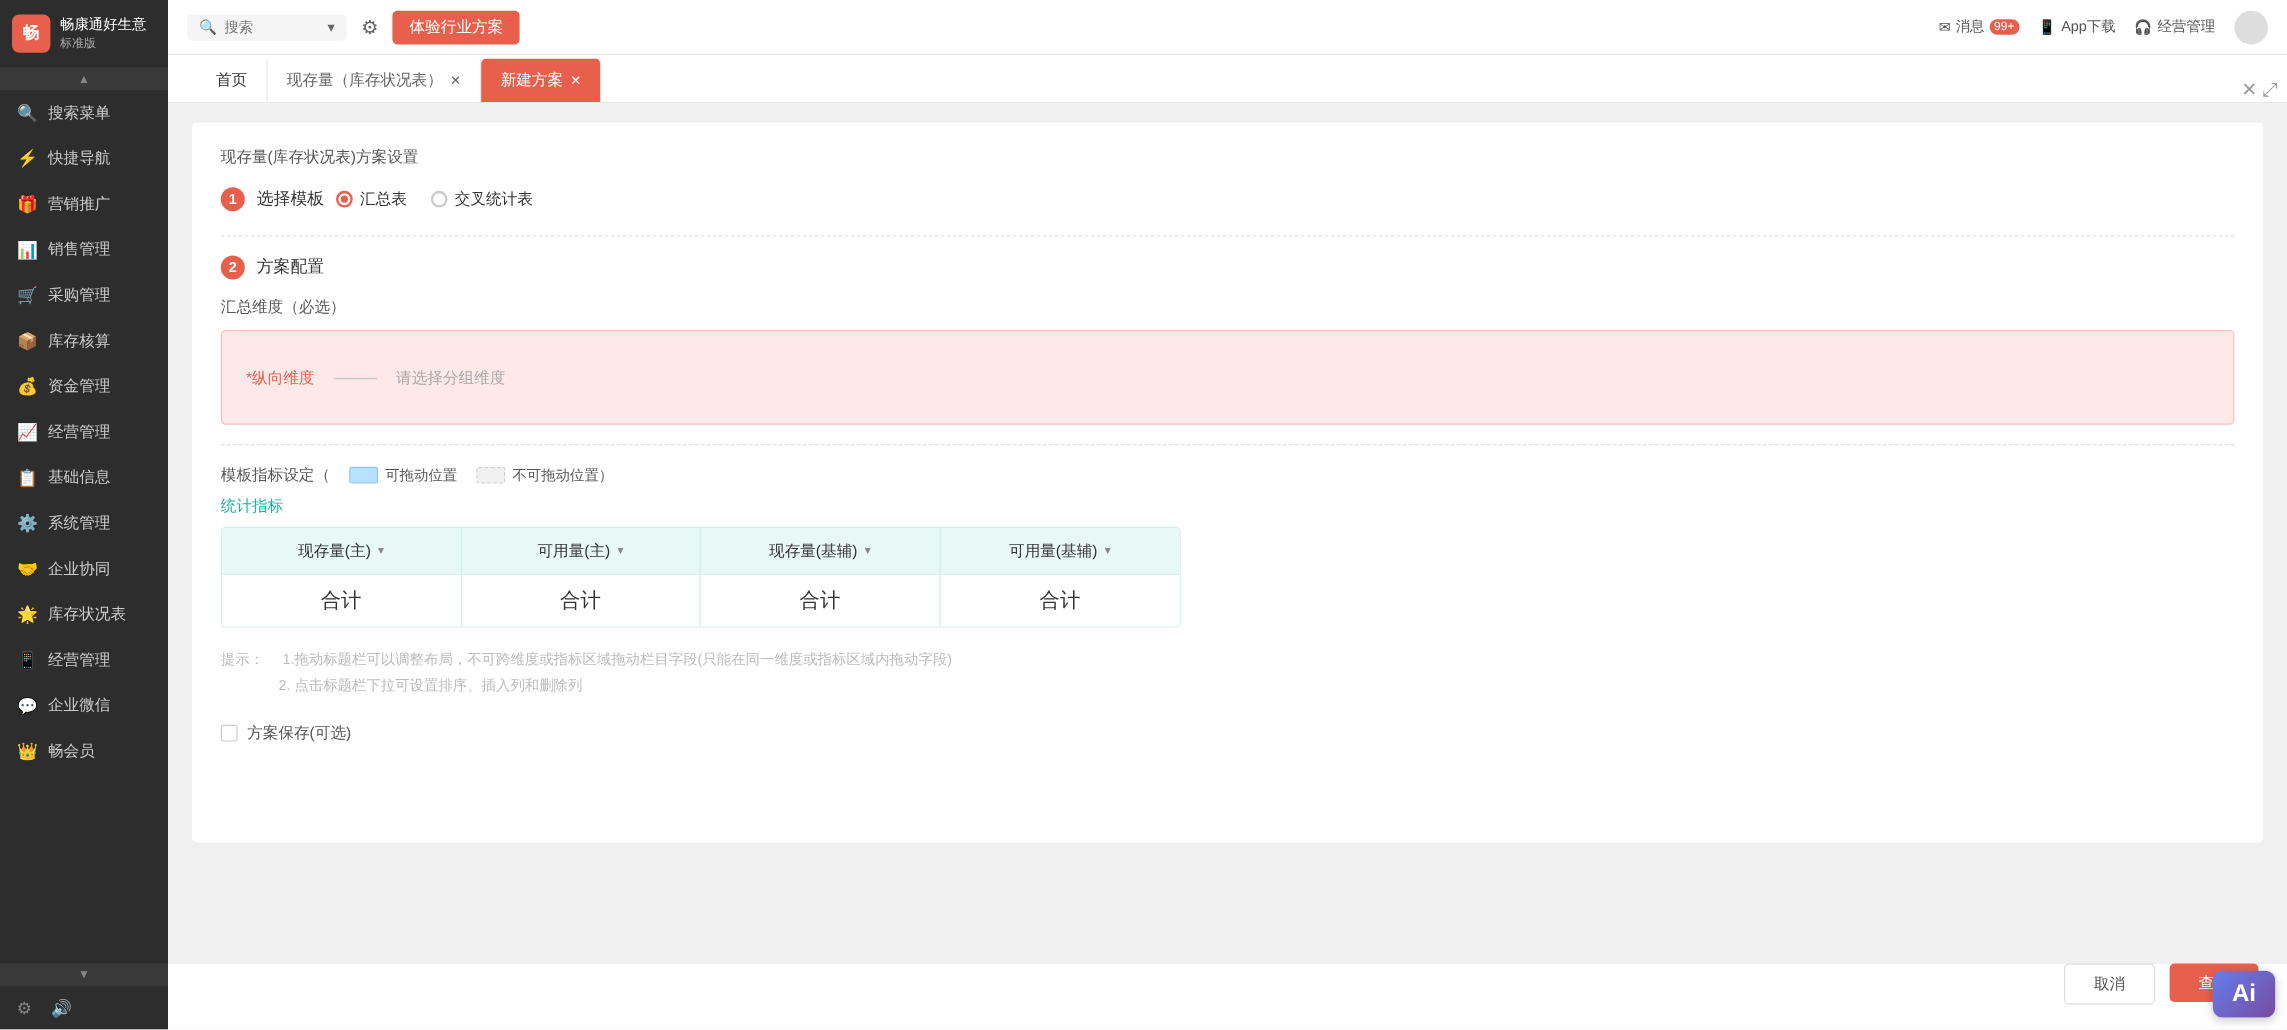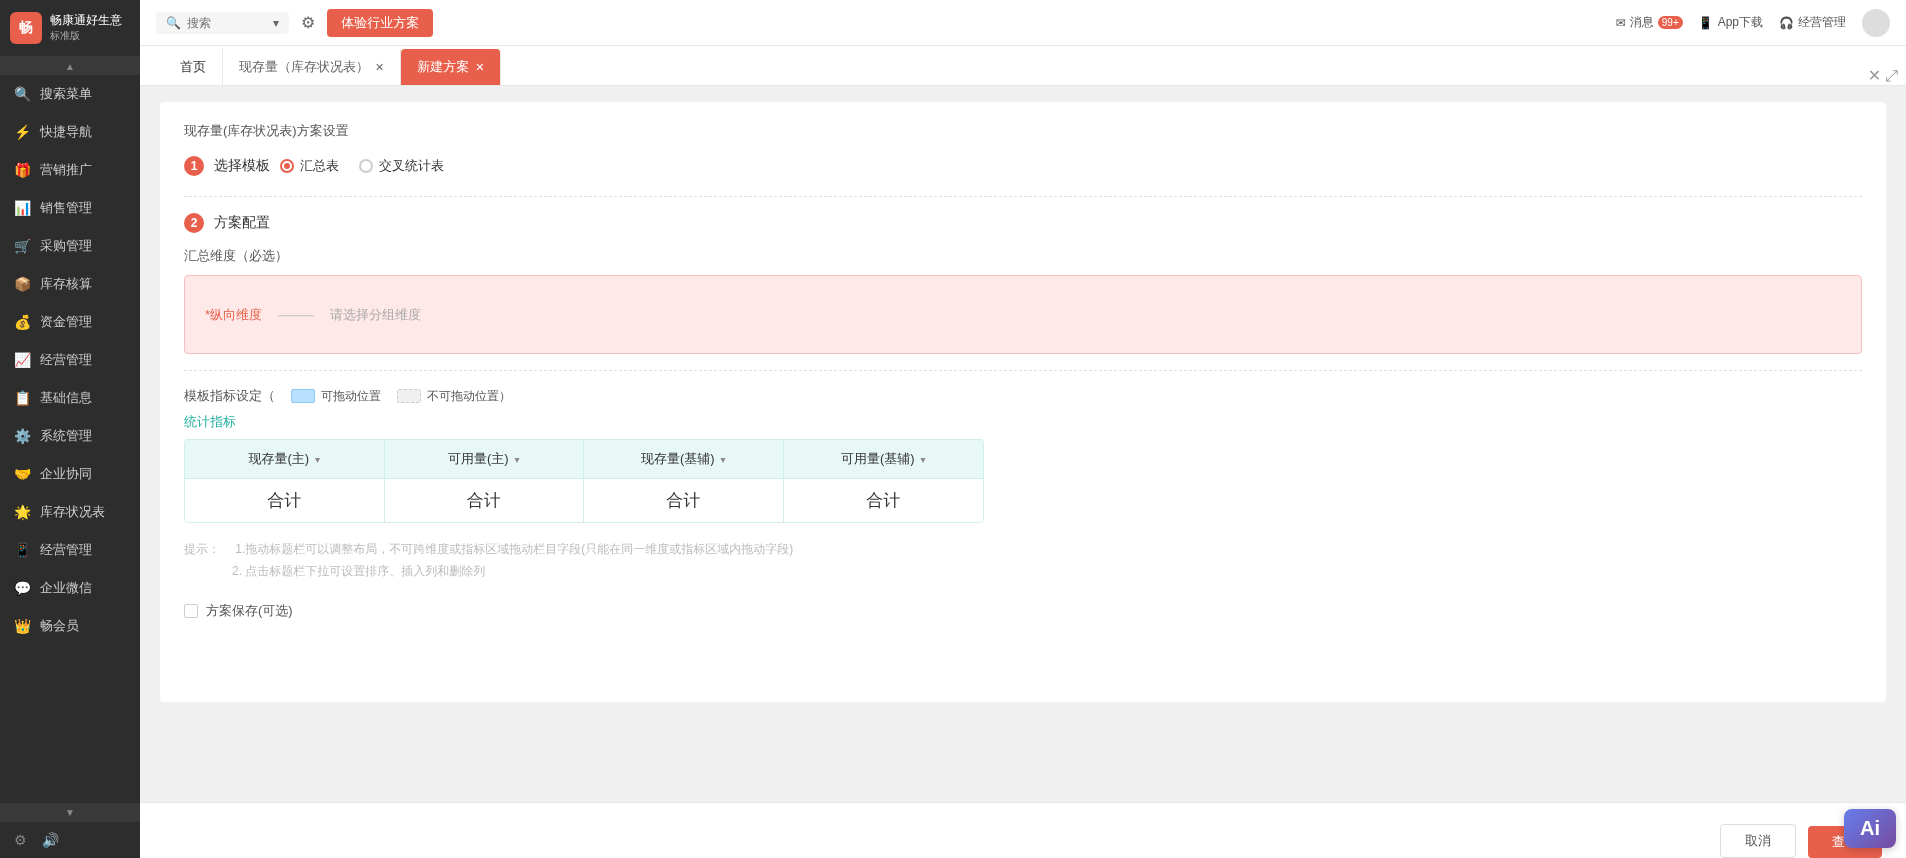--- a/index.html
+++ b/index.html
@@ -401,21 +401,21 @@
       border-radius: 2px;
       cursor: pointer;
     }
 
     
     .footer-bar {
       height: 56px;
       background: #fff;
       border-top: 1px solid #e8e8e8;
       display: flex;
-      align-items: flex-end;
+      align-items: flex-start;
       justify-content: flex-end;
       padding: 0 24px;
       gap: 12px;
       flex-shrink: 0;
     }
     .btn-cancel {
       background: #fff;
       border: 1px solid #ddd;
       color: #555;
       padding: 7px 24px;

